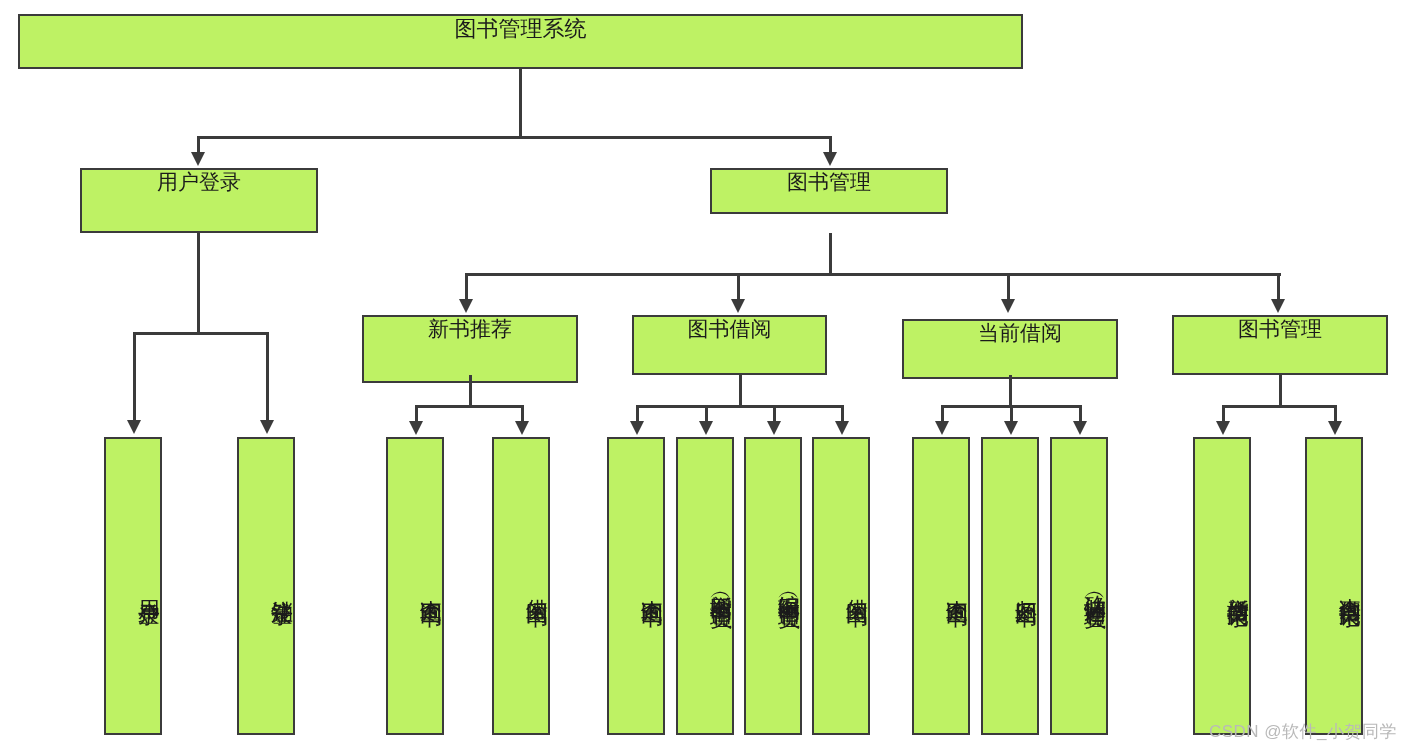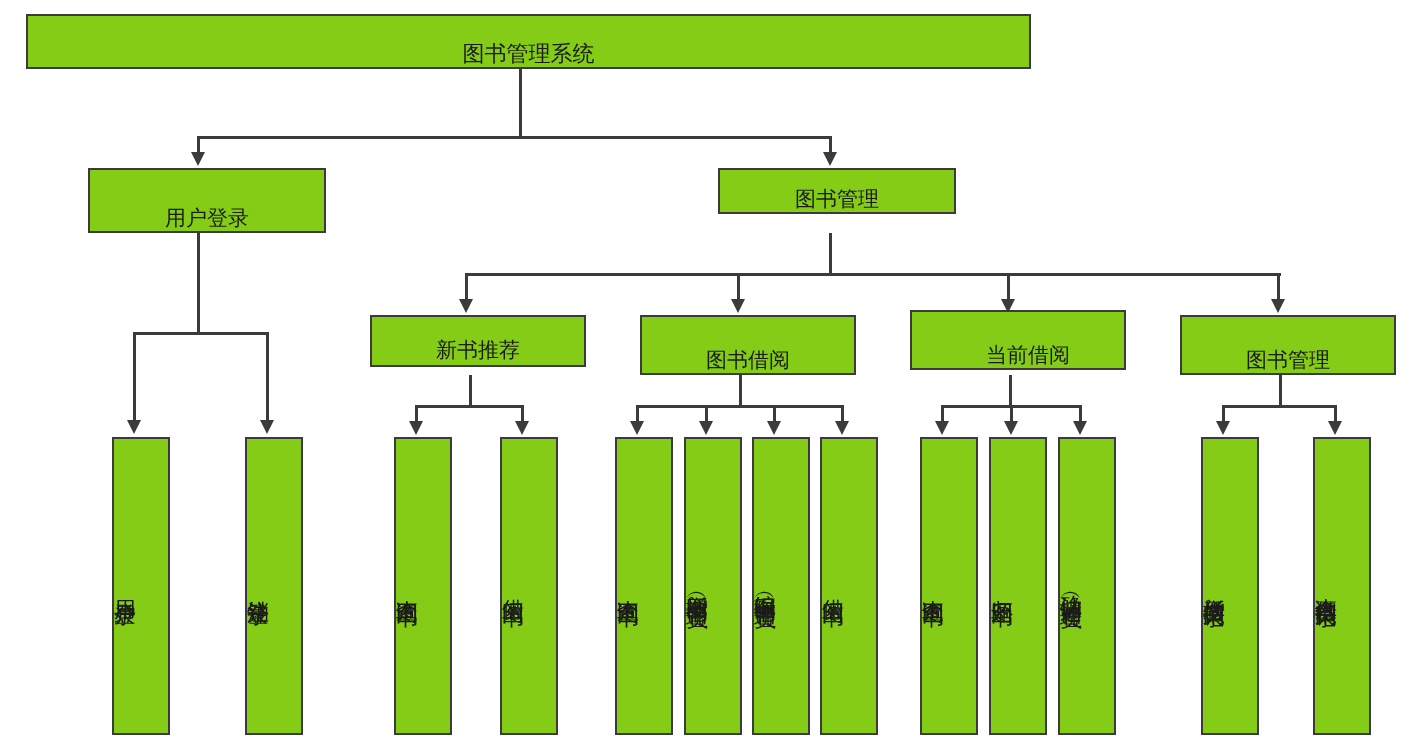--- a/index.html
+++ b/index.html
@@ -8,27 +8,26 @@
     background:#ffffff;
     font-family:"Liberation Sans","DejaVu Sans",sans-serif;
     overflow:hidden;
   }
   #canvas{position:relative;width:1405px;height:747px;}
 
   
   .node{
     position:absolute;
     box-sizing:border-box;
-    background:#84cc16;
+    background:#bef264;
     border:2.5px solid #3b3b3b;
     display:flex;
-    align-items:flex-end;
+    align-items:flex-start;
     justify-content:center;
     color:#1b1b1b;
-    margin-left:8px;
   }
   .node .lbl{
     display:block;
     text-align:center;
     line-height:1.18;
     white-space:nowrap;
   }
   .h-node .lbl{font-size:21px;}
   .root .lbl{font-size:22px;}
 
@@ -104,27 +103,27 @@
   <div class="hline" style="left:465px;top:273px;width:816px;"></div>
   <div class="vline" style="left:465px;top:273px;height:28px;"></div>
   <div class="arrow" style="left:459px;top:299px;"></div>
   <div class="vline" style="left:737px;top:273px;height:28px;"></div>
   <div class="arrow" style="left:731px;top:299px;"></div>
   <div class="vline" style="left:1007px;top:273px;height:28px;"></div>
   <div class="arrow" style="left:1001px;top:299px;"></div>
   <div class="vline" style="left:1277px;top:273px;height:28px;"></div>
   <div class="arrow" style="left:1271px;top:299px;"></div>
 
-  <div class="node h-node" style="left:362px;top:315px;width:216px;height:52px;font-family:Liberation Mono, monospace;">
+  <div class="node h-node" style="left:362px;top:315px;width:216px;height:68px;">
     <span class="lbl">新书推荐</span>
   </div>
-  <div class="node h-node" style="left:632px;top:315px;width:216px;height:60px;">
+  <div class="node h-node" style="left:632px;top:315px;width:195px;height:60px;">
     <span class="lbl">图书借阅</span>
   </div>
-  <div class="node h-node" style="left:902px;top:310px;width:216px;height:60px;padding-left:20px;">
+  <div class="node h-node" style="left:902px;top:319px;width:216px;height:60px;padding-left:20px;">
     <span class="lbl">当前借阅</span>
   </div>
   <div class="node h-node" style="left:1172px;top:315px;width:216px;height:60px;">
     <span class="lbl">图书管理</span>
   </div>
 
   <div class="vline" style="left:469px;top:375px;height:32px;"></div>
   <div class="hline" style="left:415px;top:405px;width:109px;"></div>
   <div class="vline" style="left:415px;top:405px;height:18px;"></div>
   <div class="arrow" style="left:409px;top:421px;"></div>
@@ -195,14 +194,15 @@
     <span class="lbl">确认归还（管理员）</span>
   </div>
 
   <div class="node leaf" style="left:1193px;top:437px;width:58px;height:298px;">
     <span class="lbl">新增借阅记录</span>
   </div>
   <div class="node leaf" style="left:1305px;top:437px;width:58px;height:298px;">
     <span class="lbl">查询借阅记录</span>
   </div>
 
+  <div id="watermark">CSDN @软件_小贺同学</div>
 
 </div>
 
 </body></html>

